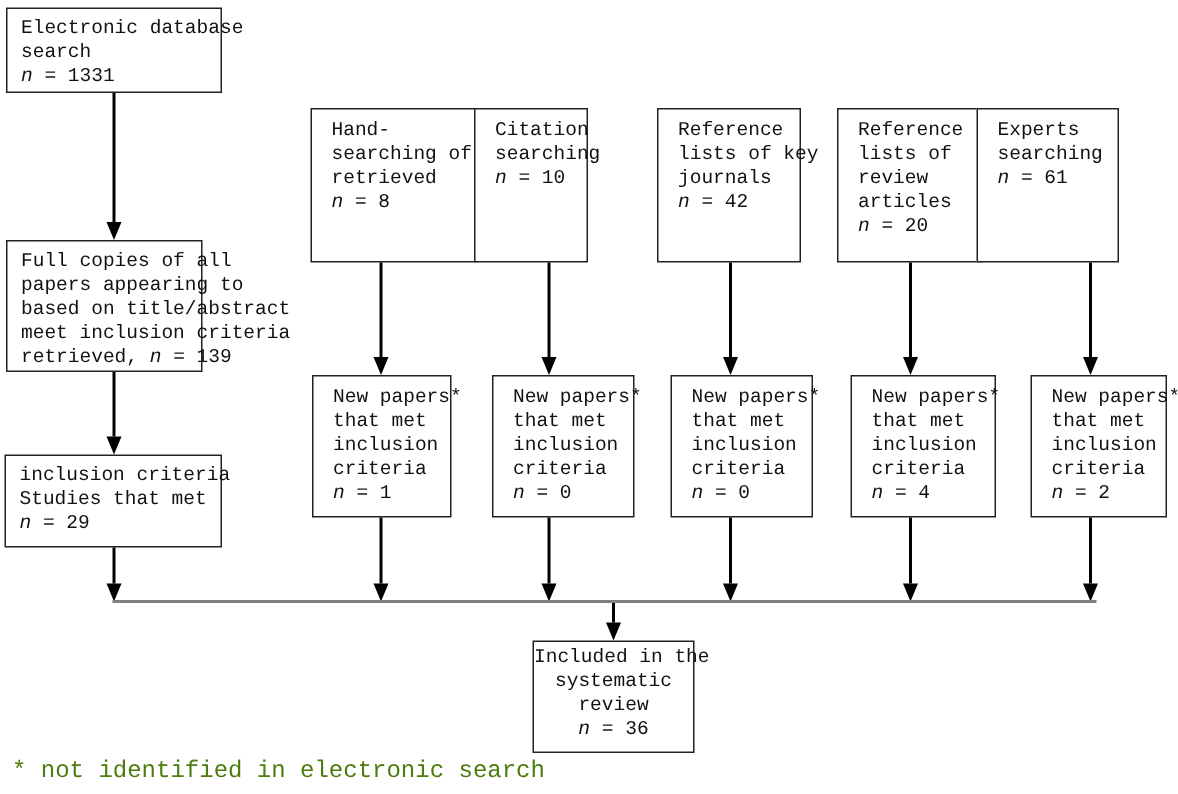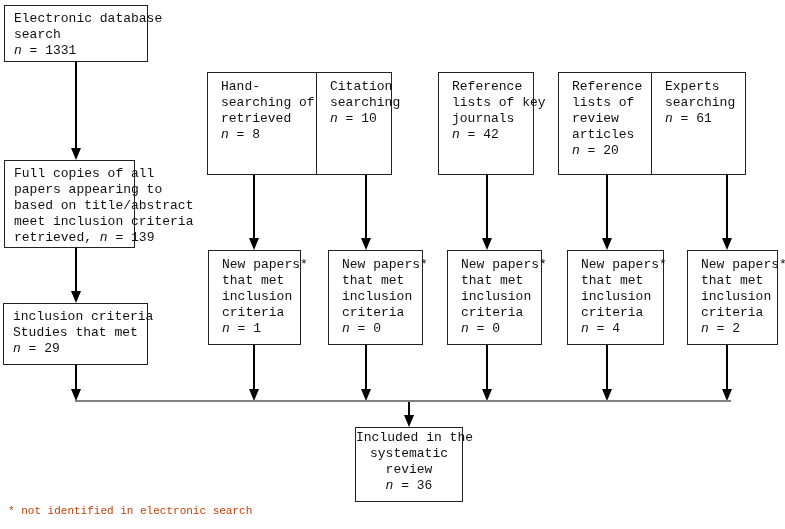--- a/index.html
+++ b/index.html
@@ -27,21 +27,21 @@
   .vline{position:absolute;width:2px;background:#000000;}
   .ah{
     position:absolute;width:0;height:0;
     border-left:5px solid transparent;
     border-right:5px solid transparent;
     border-top:12px solid #000000;
   }
   .hline{position:absolute;height:2px;background:#808080;}
   #footnote{
     position:absolute;left:8px;top:505px;
-    font-size:11px;color:#c2410c;white-space:nowrap;
+    font-size:16px;color:#4d7c0f;white-space:nowrap;
   }
 </style>
 </head>
 <body>
 
 <div id="stage">
 
   <div class="box pad-left" style="left:4px;top:5px;width:144px;height:57px;">
     <div class="bl">Electronic database</div>
     <div class="bl">search</div>

